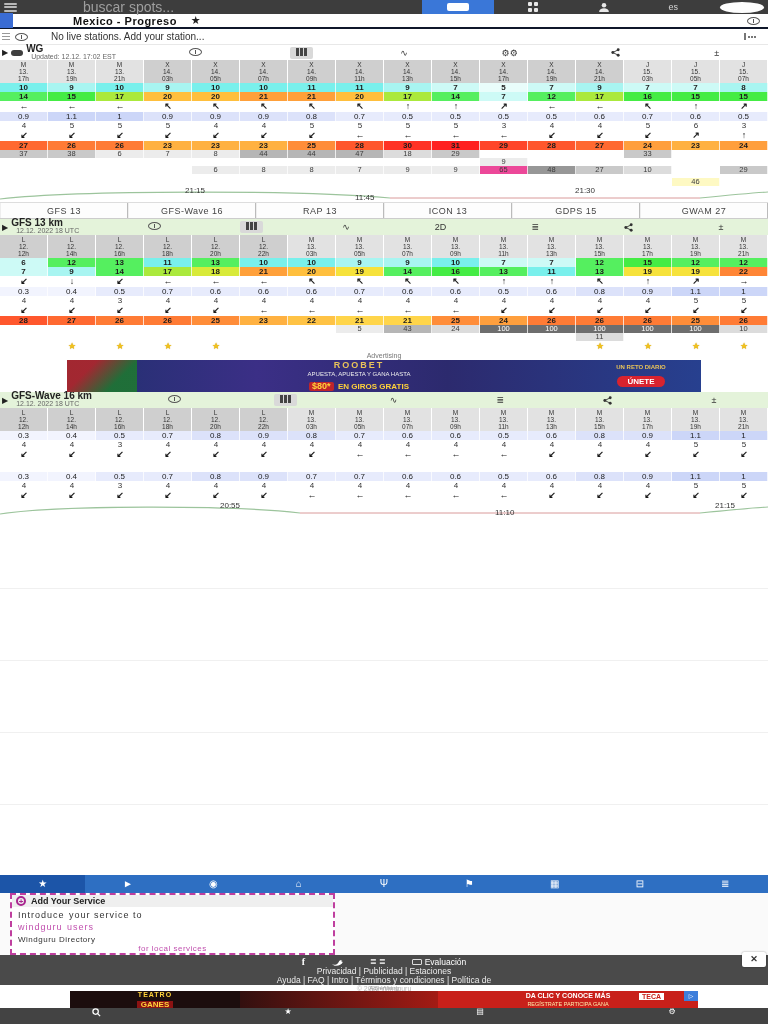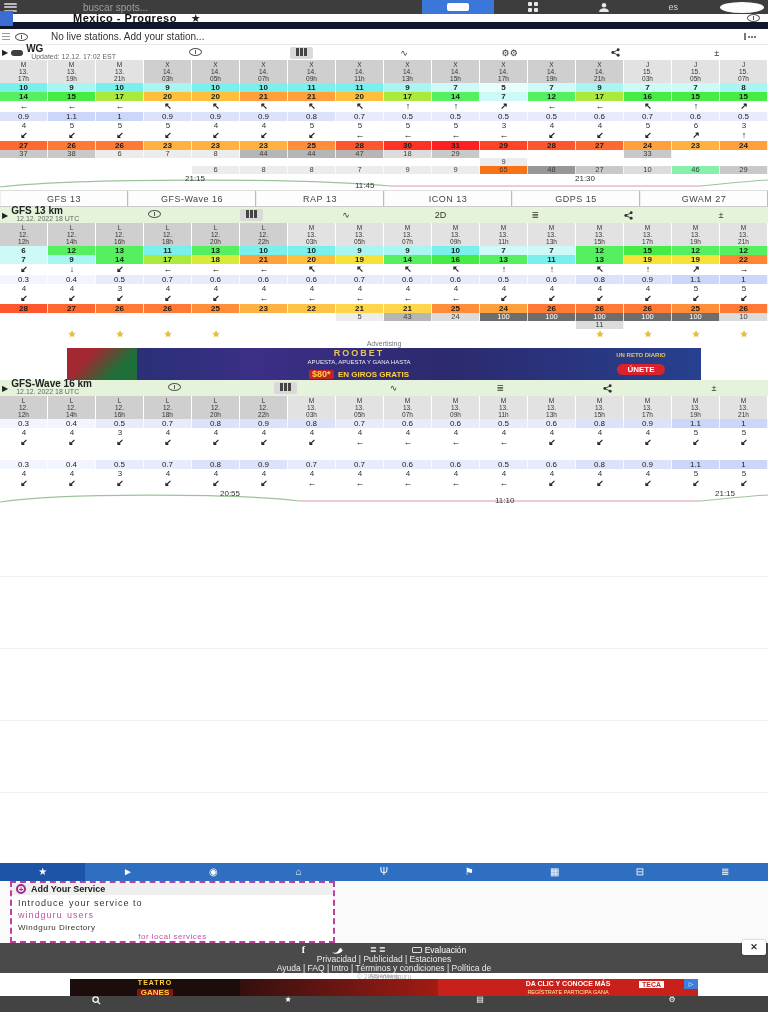--- a/index.html
+++ b/index.html
@@ -2,32 +2,32 @@
 <html><head>
 <meta charset="utf-8">
 <style>
   html,body{margin:0;padding:0;background:#cfcfcf;}
   *{box-sizing:border-box;font-family:"Liberation Sans",sans-serif;}
   .page{position:relative;width:768px;height:1024px;margin:0 auto;background:#fff;overflow:hidden;}
   
   .topbar{height:14px;background:#3d3d3d;display:flex;align-items:center;padding:0 4px;gap:6px;}
   .hamb{width:13px;height:9px;display:flex;flex-direction:column;justify-content:space-between;}
   .hamb i{height:2px;background:#b9b9b9;border-radius:1px;}
-  .tb-search{color:#9f9f9f;font-size:10px;flex:0 0 auto;margin-left:60px;}
+  .tb-search{color:#9f9f9f;font-size:14px;flex:0 0 auto;margin-left:60px;}
   .tb-spacer{flex:1;}
   .chat-btn{width:72px;height:14px;background:#3a77d8;display:flex;align-items:center;justify-content:center;}
   .bubble{width:22px;height:8px;background:#fff;border-radius:2px;position:relative;}
   .bubble:after{content:"";position:absolute;left:3px;bottom:-3px;border:3px solid transparent;border-top-color:#fff;}
   .apps-ico{display:grid;grid-template-columns:4px 4px;grid-gap:2px;margin:0 28px;}
   .apps-ico i{width:4px;height:4px;background:#e8e8e8;border-radius:1px;}
   .person-ico{margin:0 26px;display:block;}
   .tb-lang{color:#d6d6d6;font-size:9px;margin:0 26px;}
   .logo-oval{width:44px;height:11px;background:#fdfdfd;border-radius:50%;margin-left:10px;}
   
-  .spotrow{height:15px;background:#fff;display:flex;align-items:center;border-bottom:7px solid #0f172a;}
+  .spotrow{height:15px;background:#fff;display:flex;align-items:center;border-bottom:2px solid #0f172a;}
   .bluesq{width:13px;height:15px;background:#3a6cd4;}
   .spot-title{font-size:11px;font-weight:bold;color:#111;margin-left:60px;letter-spacing:.5px;}
   .fav-star{color:#222;font-size:11px;margin-left:14px;}
   .eye{width:13px;height:8px;border:1px solid #555;border-radius:50%;position:relative;display:inline-block;}
   .eye:after{content:"";position:absolute;left:5px;top:1px;width:1px;height:4px;background:#555;}
   .spot-eye{margin-left:auto;margin-right:8px;}
   
   .probanner{height:21px;background:#f0566c;color:#fff;font-size:9px;line-height:10px;padding:1px 8px;}
   
   .stations{height:16px;display:flex;align-items:center;gap:5px;padding:0 2px;border-bottom:1px solid #e8e8e8;}
@@ -450,25 +450,25 @@
         <span class="fc-col rh8"></span>
         <span class="fc-col rh8"></span>
         <span class="fc-col rh8"></span>
         <span class="fc-col rh8"></span>
         <span class="fc-col rh8" style="background: rgb(236, 236, 236);">6</span>
         <span class="fc-col rh8" style="background: rgb(236, 236, 236);">8</span>
         <span class="fc-col rh8" style="background: rgb(236, 236, 236);">8</span>
         <span class="fc-col rh8" style="background: rgb(236, 236, 236);">7</span>
         <span class="fc-col rh8" style="background: rgb(236, 236, 236);">9</span>
         <span class="fc-col rh8" style="background: rgb(236, 236, 236);">9</span>
-        <span class="fc-col rh8" style="background: #f97316;">65</span>
+        <span class="fc-col rh8" style="background: #ec4899;">65</span>
         <span class="fc-col rh8" style="background: rgb(151, 151, 151);">48</span>
         <span class="fc-col rh8" style="background: rgb(201, 201, 201);">27</span>
         <span class="fc-col rh8" style="background: rgb(220, 220, 220);">10</span>
-        <span class="fc-col rh8" style="background: #86efac;">46</span>
+        <span class="fc-col rh8" style="background: #fef9c3; margin-top: 12px;">46</span>
         <span class="fc-col rh8" style="background: rgb(201, 201, 201);">29</span>
       </div>
       <div class="daylight">
         <svg width="768" height="16" viewBox="0 0 768 16">
           <path d="M0 13 C 80 4, 300 4, 390 12" stroke="#9cc49c" fill="none" stroke-width="1.2"></path>
           <path d="M390 12 L 700 12" stroke="#d99a9a" fill="none" stroke-width="1"></path>
           <path d="M700 12 C 730 9, 750 7, 768 6" stroke="#9cc49c" fill="none" stroke-width="1.2"></path>
         </svg>
         <span class="dl-label" style="left: 185px; top: 0px;">21:15</span>
         <span class="dl-label" style="left: 355px; top: 7px;">11:45</span>

